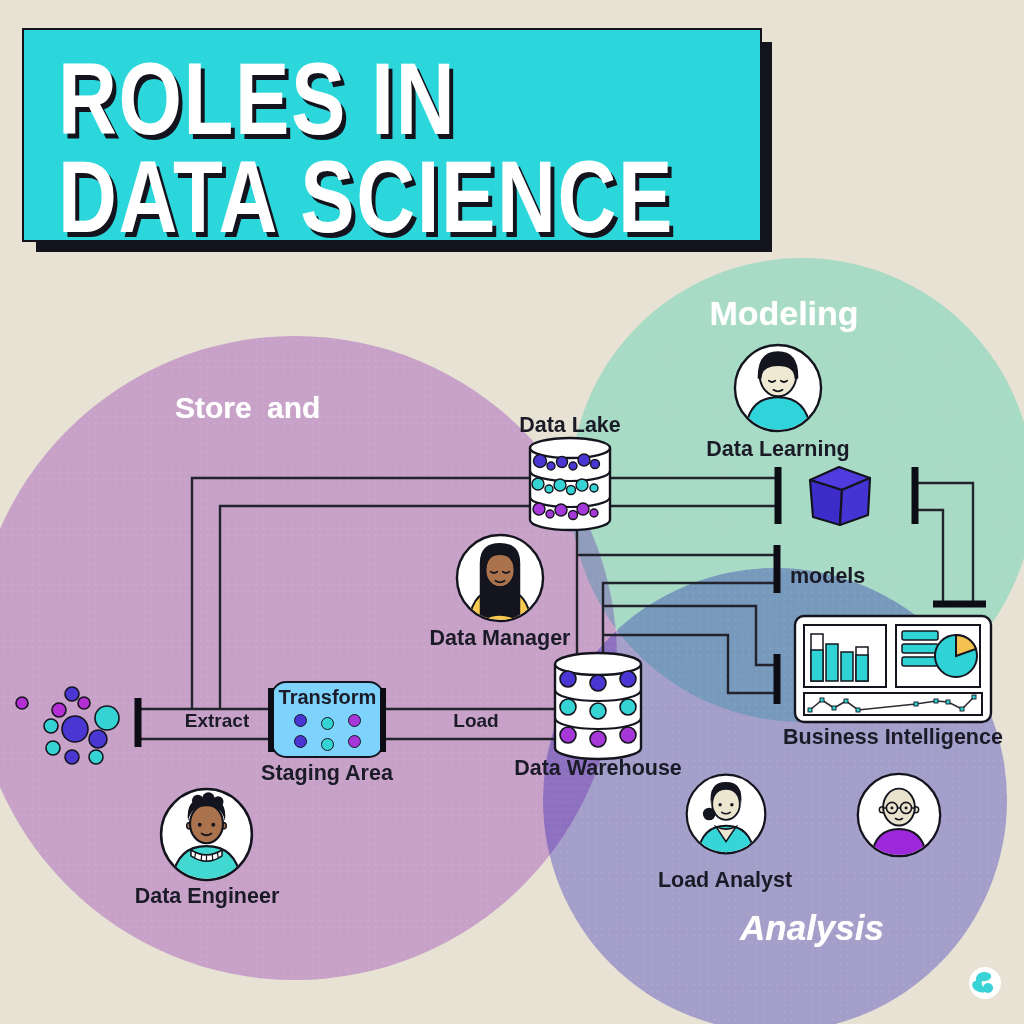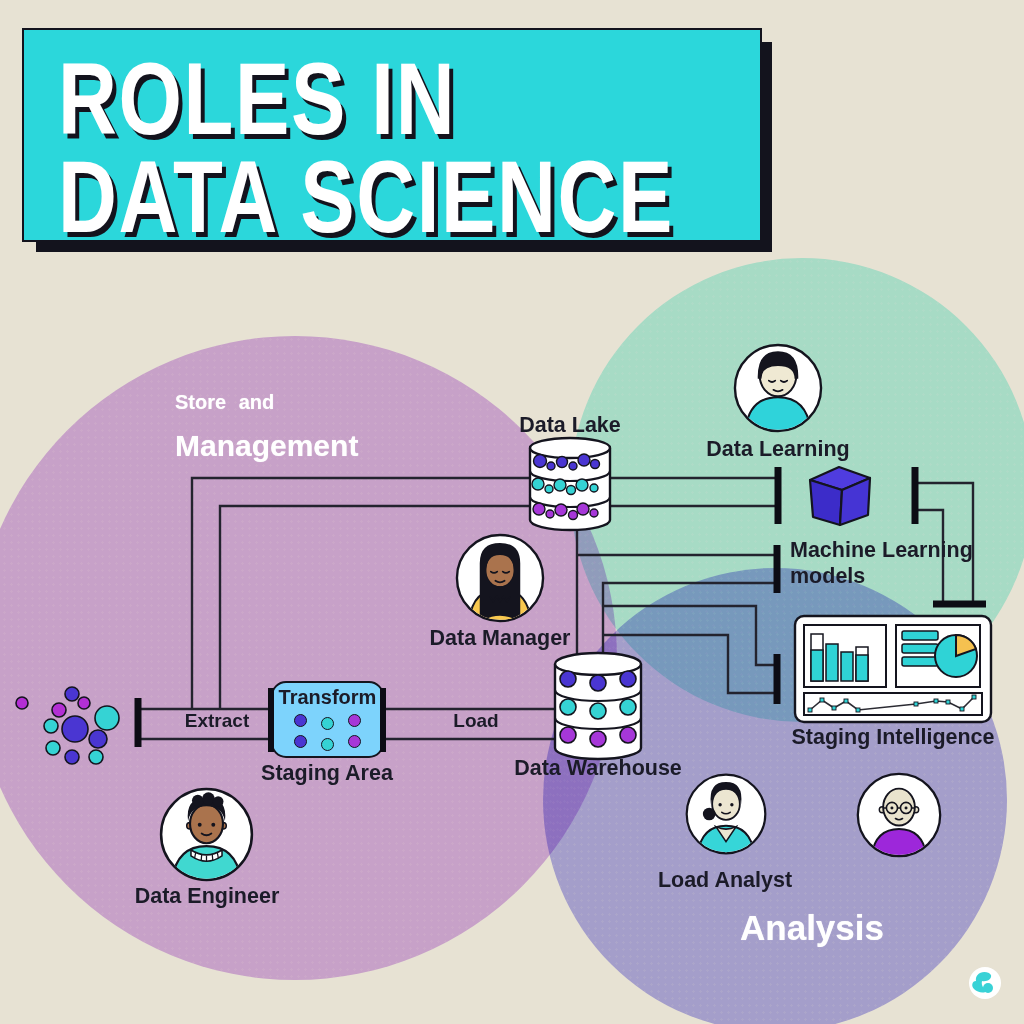--- a/index.html
+++ b/index.html
@@ -50,23 +50,23 @@
   <div id="title-shadow"></div>
   <div id="title-box">
     <div class="title-line" id="title-line1">ROLES IN</div>
     <div class="title-line" id="title-line2">DATA SCIENCE</div>
   </div>
 
   <div class="venn" id="circle-store"></div>
   <div class="venn" id="circle-model"></div>
   <div class="venn" id="circle-analysis"></div>
 
-  <div class="venn-lbl" style="left:175px;top:391px;font-size:20px;word-spacing:7px;">Store  and</div>
-  <div class="venn-lbl" style="left:175px;top:429px;font-size:30px;">Management</div>
-  <div class="venn-lbl lbl center" style="left:812px;top:908px;font-size:35px;color:#fff;">Analysis</div>
+  <div class="venn-lbl" style="left:175px;top:391px;font-size:30px;word-spacing:7px;">Store  and</div>
+  <div class="venn-lbl lbl center" style="left:784px;top:294px;font-size:34px;color:#fff;">Modeling</div>
+  <div class="venn-lbl lbl center" style="left:812px;top:908px;font-size:35px;color:#fff;font-style:italic;">Analysis</div>
 
   <svg id="wires" width="1024" height="1024" viewBox="0 0 1024 1024">
     <g fill="none" stroke="#23232e" stroke-width="2.4">
       <path d="M140,709 H272"></path>
         <path d="M140,739 H272"></path>
       <path d="M383,709 H556"></path>
         <path d="M383,739 H556"></path>
       <path d="M192,709 V478 H775"></path>
         <path d="M220,709 V506 H775"></path>
       <path d="M918,483 H973 V601"></path>
@@ -169,21 +169,20 @@
   <div class="lbl center flow-lbl" style="left:217px;top:710px;">Extract</div>
   <div class="lbl center flow-lbl" style="left:476px;top:710px;">Load</div>
 
   <svg class="node" style="left:806px;top:458px;" width="68" height="70" viewBox="0 0 68 70">
     <g stroke="#14141e" stroke-width="2.2" stroke-linejoin="round">
       <path d="M4,22 L33,9 L64,20 L36,32 Z" fill="#4f3cdf"></path>
       <path d="M4,22 L36,32 L34,67 L7,59 Z" fill="#3c2cc9"></path>
       <path d="M36,32 L64,20 L62,57 L34,67 Z" fill="#4534d4"></path>
     </g>
   </svg>
-  <div class="lbl node-lbl" style="left:790px;top:538px;">Machine Learning</div>
   <div class="lbl node-lbl" style="left:790px;top:564px;text-align:right;">models</div>
 
   <svg class="node" style="left:793px;top:614px;" width="200" height="110" viewBox="0 0 200 110">
     <rect x="2" y="2" width="196" height="106" rx="9" fill="#fff" stroke="#14141e" stroke-width="2.4"></rect>
     <rect x="11" y="11" width="82" height="62" fill="#fff" stroke="#14141e" stroke-width="2"></rect>
     <g stroke="#14141e" stroke-width="1.5">
       <rect x="18" y="20" width="12" height="47" fill="#fff"></rect>
         <rect x="18" y="36" width="12" height="31" fill="#2fd3d6"></rect>
       <rect x="33" y="30" width="12" height="37" fill="#2fd3d6"></rect>
       <rect x="48" y="38" width="12" height="29" fill="#2fd3d6"></rect>
@@ -206,21 +205,21 @@
       <rect x="39" y="92" width="4" height="4"></rect>
         <rect x="51" y="85" width="4" height="4"></rect>
       <rect x="63" y="94" width="4" height="4"></rect>
         <rect x="121" y="88" width="4" height="4"></rect>
       <rect x="141" y="85" width="4" height="4"></rect>
         <rect x="153" y="86" width="4" height="4"></rect>
       <rect x="167" y="93" width="4" height="4"></rect>
         <rect x="179" y="81" width="4" height="4"></rect>
     </g>
   </svg>
-  <div class="lbl center node-lbl" style="left:893px;top:725px;">Staging Intelligence</div>
+  <div class="lbl center node-lbl" style="left:893px;top:725px;">Business Intelligence</div>
 
   <svg class="node" style="left:732px;top:342px;" width="92" height="92" viewBox="0 0 100 100">
     <defs>
         <clipPath id="c-ds">
           <circle cx="50" cy="50" r="45.5"></circle>
         </clipPath>
       </defs>
     <circle cx="50" cy="50" r="46.8" fill="#fff" stroke="#14141e" stroke-width="2.6"></circle>
     <g clip-path="url(#c-ds)">
       <path d="M14,102 Q16,60 50,60 Q84,60 86,102 Z" fill="#2fd3da" stroke="#14141e" stroke-width="2.2"></path>

